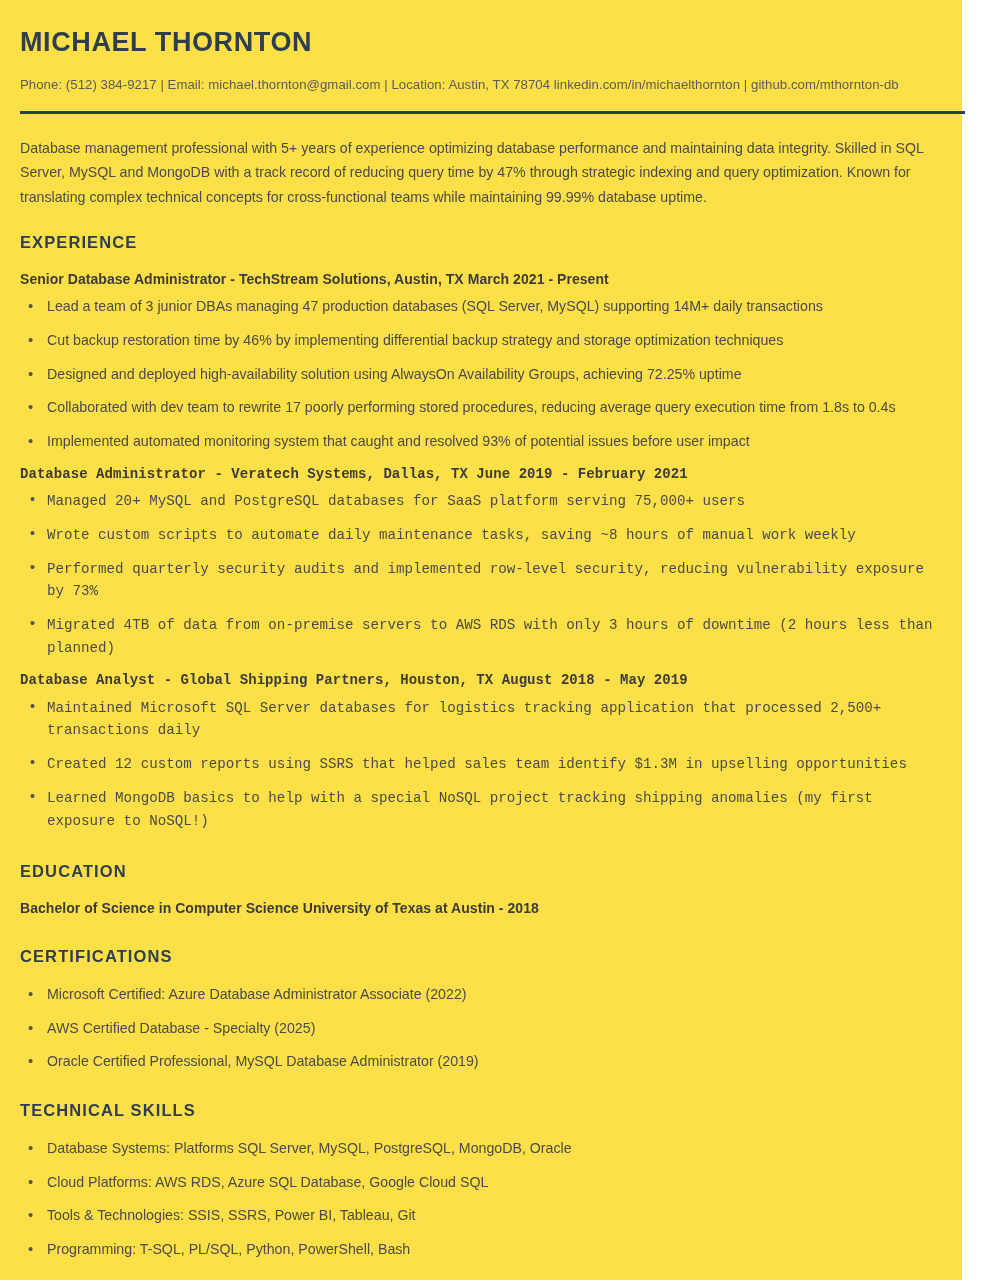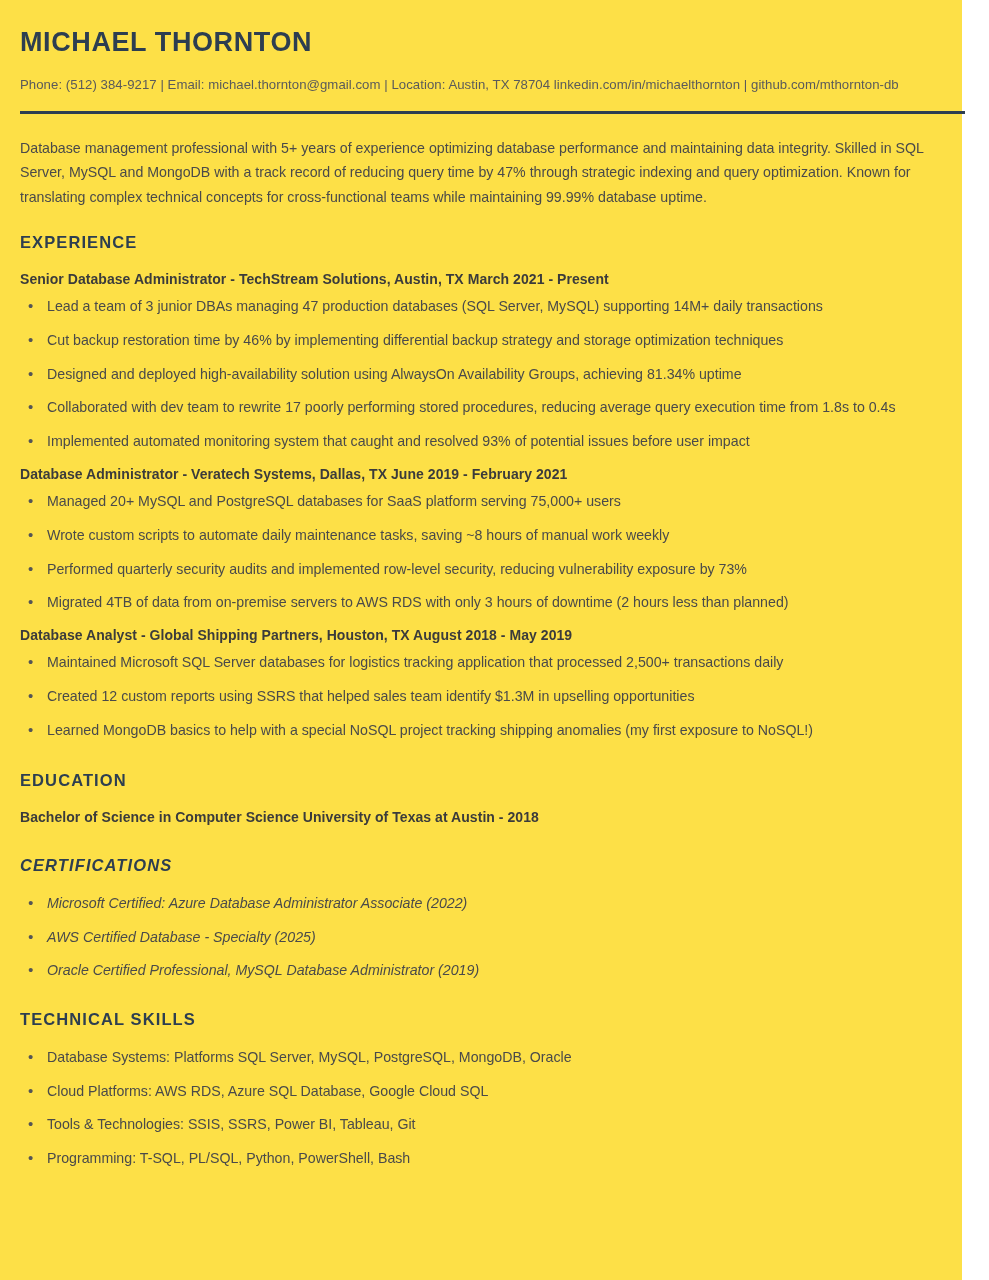--- a/index.html
+++ b/index.html
@@ -60,32 +60,32 @@
   }
   .section-title {
     font-size: 16.5px;
     font-weight: bold;
     letter-spacing: 1.1px;
     color: #2d3e50;
     margin: 0 0 16px 0;
     line-height: 1.2;
   }
   .section.education-section { margin-top: 30px; }
-  .section.certifications-section { margin-top: 28px; font-style: italic; }
+  .section.certifications-section { margin-top: 28px; }
   .section.skills-section { margin-top: 28px; }
 
   .job-title {
     font-size: 14px;
     font-weight: bold;
     color: #3b3b3b;
     margin: 0 0 6px 0;
     line-height: 1.45;
     letter-spacing: 0.05px;
   }
-  .job + .job { margin-top: 8px; }
+  .job + .job { margin-top: 8px; font-family: Liberation Mono, monospace; }
   .job-bullets {
     list-style: none;
     margin: 0 0 16px 0;
     padding: 0;
   }
   ul.bullets {
     list-style: none;
     margin: 0;
     padding: 0;
   }
@@ -131,21 +131,21 @@
   <p class="summary">Database management professional with 5+ years of experience optimizing database performance and maintaining data integrity. Skilled in SQL Server, MySQL and MongoDB with a track record of reducing query time by 47% through strategic indexing and query optimization. Known for translating complex technical concepts for cross-functional teams while maintaining 99.99% database uptime.</p>
 
   <section class="section experience-section">
     <h2 class="section-title">EXPERIENCE</h2>
 
     <div class="job">
       <p class="job-title">Senior Database Administrator - TechStream Solutions, Austin, TX March 2021 - Present</p>
       <ul class="bullets job-bullets">
         <li>Lead a team of 3 junior DBAs managing 47 production databases (SQL Server, MySQL) supporting 14M+ daily transactions</li>
         <li>Cut backup restoration time by 46% by implementing differential backup strategy and storage optimization techniques</li>
-        <li>Designed and deployed high-availability solution using AlwaysOn Availability Groups, achieving 81.34% uptime</li>
+        <li>Designed and deployed high-availability solution using AlwaysOn Availability Groups, achieving 72.25% uptime</li>
         <li>Collaborated with dev team to rewrite 17 poorly performing stored procedures, reducing average query execution time from 1.8s to 0.4s</li>
         <li>Implemented automated monitoring system that caught and resolved 93% of potential issues before user impact</li>
       </ul>
     </div>
 
     <div class="job">
       <p class="job-title">Database Administrator - Veratech Systems, Dallas, TX June 2019 - February 2021</p>
       <ul class="bullets job-bullets">
         <li>Managed 20+ MySQL and PostgreSQL databases for SaaS platform serving 75,000+ users</li>
         <li>Wrote custom scripts to automate daily maintenance tasks, saving ~8 hours of manual work weekly</li>

